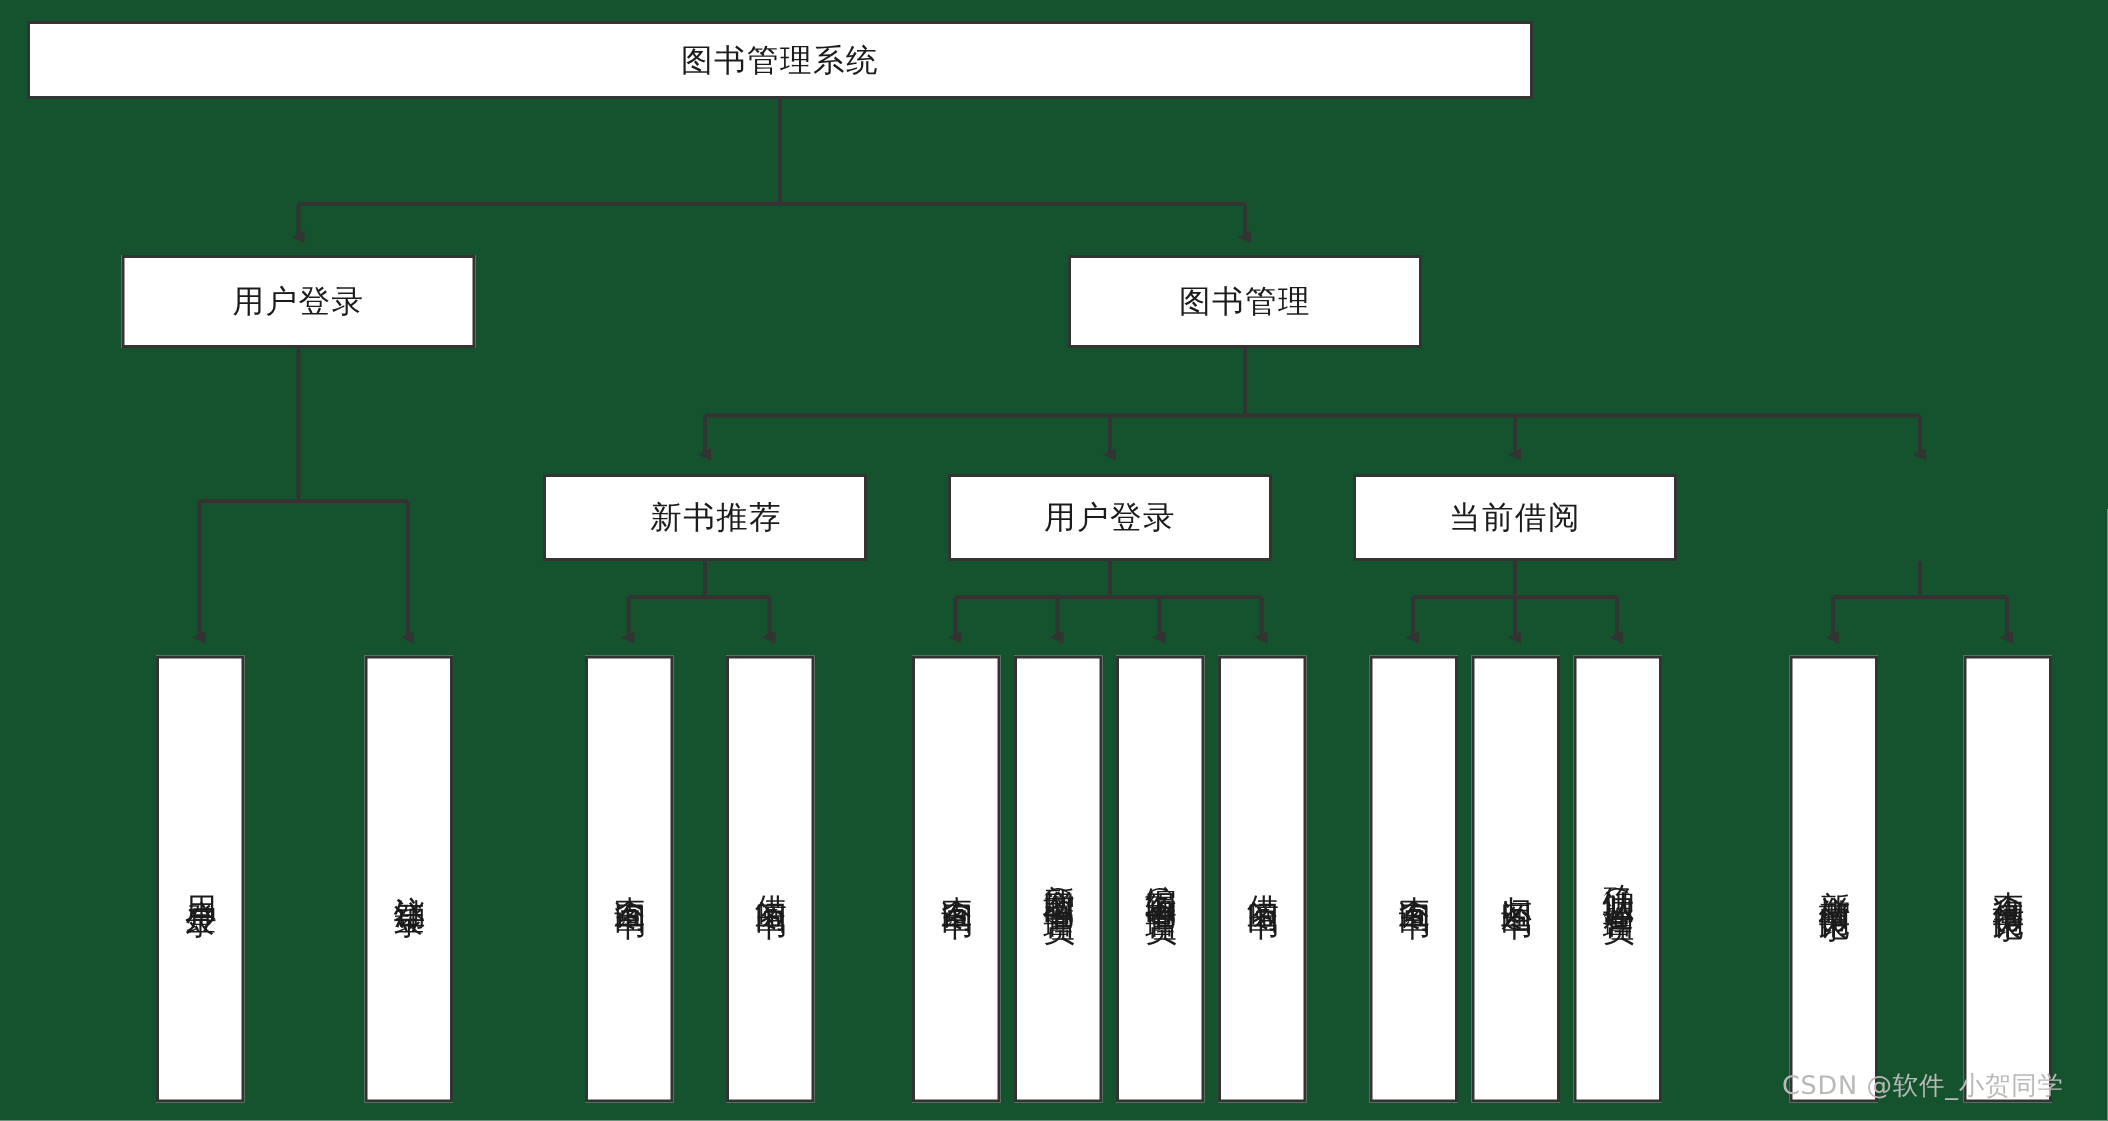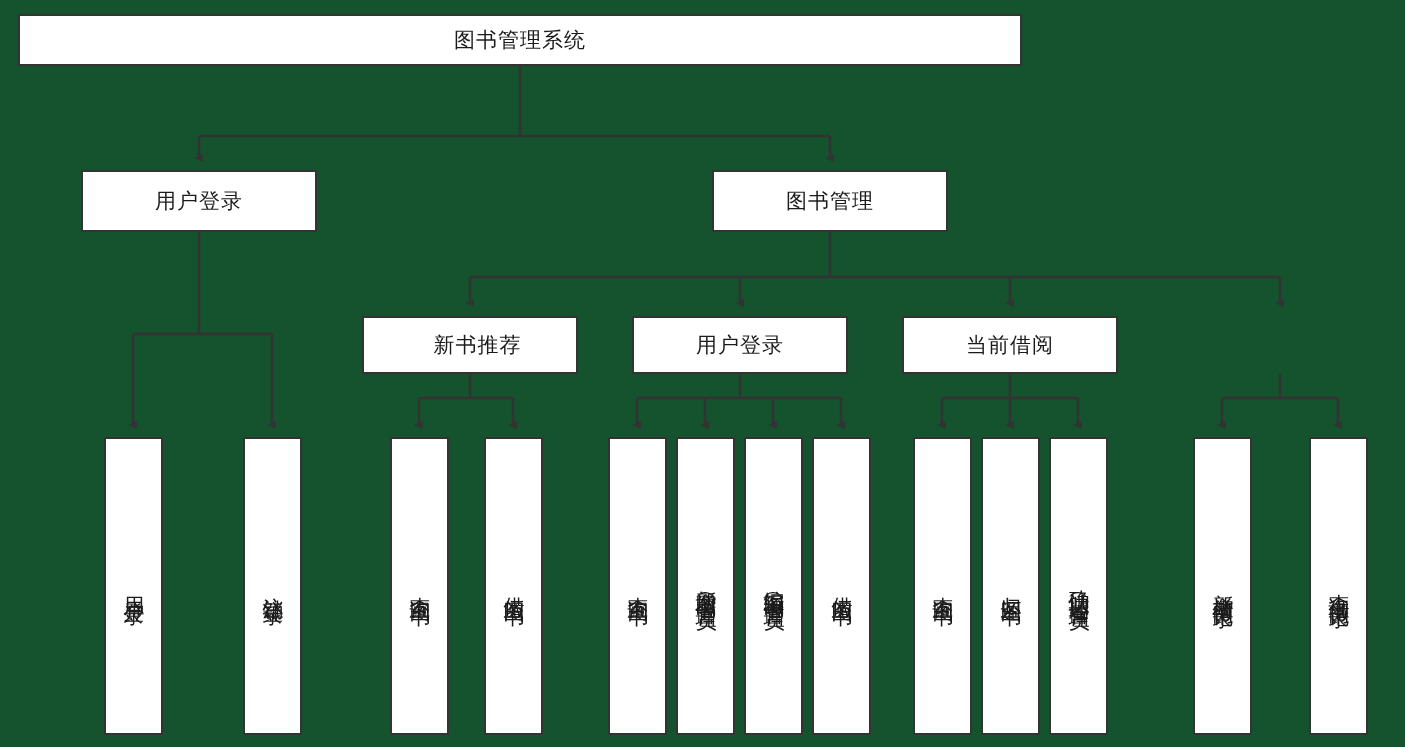--- a/index.html
+++ b/index.html
@@ -179,14 +179,15 @@
     <span class="lbl">确认归还（管理员）</span>
   </div>
 
   <div class="node v" style="left:1193px; top:437px; width:59px; height:298px;">
     <span class="lbl">新增借阅记录</span>
   </div>
   <div class="node v" style="left:1309px; top:437px; width:59px; height:298px;">
     <span class="lbl">查询借阅记录</span>
   </div>
 
+  <div class="watermark">CSDN @软件_小贺同学</div>
 
 </div>
 
 </body></html>

